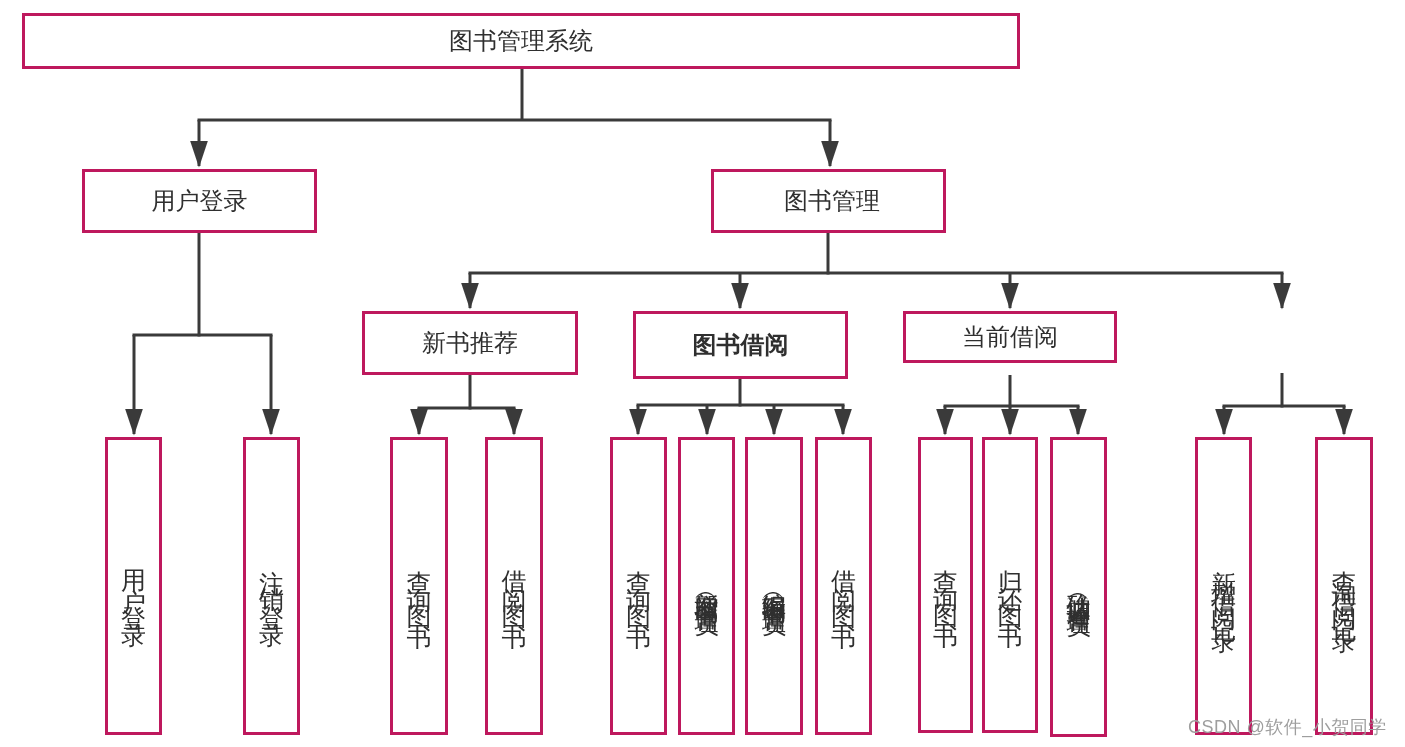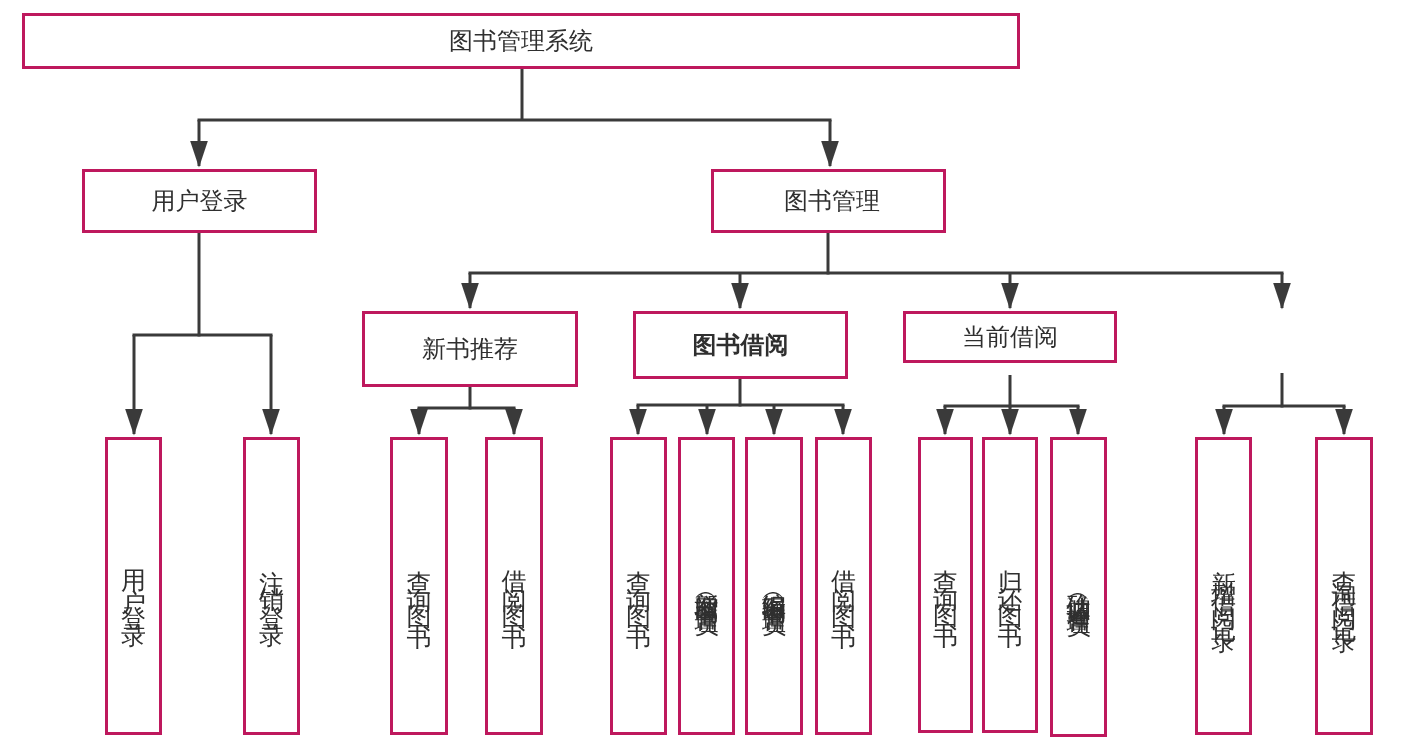--- a/index.html
+++ b/index.html
@@ -90,21 +90,21 @@
       <line x1="1224" y1="406" x2="1224" y2="434" marker-end="url(#ah)"></line>
       <line x1="1344" y1="406" x2="1344" y2="434" marker-end="url(#ah)"></line>
     </g>
   </svg>
 
   <div class="box" style="left:22px;top:13px;width:998px;height:56px;">图书管理系统</div>
 
   <div class="box" style="left:82px;top:169px;width:235px;height:64px;">用户登录</div>
   <div class="box" style="left:711px;top:169px;width:235px;height:64px;padding-left:7px;">图书管理</div>
 
-  <div class="box" style="left:362px;top:311px;width:216px;height:76px;">新书推荐</div>
+  <div class="box" style="left:362px;top:311px;width:216px;height:64px;">新书推荐</div>
   <div class="box" style="left:633px;top:311px;width:215px;height:68px;font-weight:bold;">图书借阅</div>
   <div class="box" style="left:903px;top:311px;width:214px;height:52px;">当前借阅</div>
 
   <div class="box leaf" style="left:105px;top:437px;width:57px;height:298px;">用户登录</div>
   <div class="box leaf" style="left:243px;top:437px;width:57px;height:298px;">注销登录</div>
 
   <div class="box leaf" style="left:390px;top:437px;width:58px;height:298px;">查询图书</div>
   <div class="box leaf" style="left:485px;top:437px;width:58px;height:298px;">借阅图书</div>
 
   <div class="box leaf" style="left:610px;top:437px;width:57px;height:298px;">查询图书</div>
@@ -112,14 +112,15 @@
   <div class="box leaf ls-tight" style="left:745px;top:437px;width:58px;height:298px;">编辑图书（管理员）</div>
   <div class="box leaf" style="left:815px;top:437px;width:57px;height:298px;">借阅图书</div>
 
   <div class="box leaf" style="left:918px;top:437px;width:55px;height:296px;">查询图书</div>
   <div class="box leaf" style="left:982px;top:437px;width:56px;height:296px;">归还图书</div>
   <div class="box leaf ls-tight" style="left:1050px;top:437px;width:57px;height:300px;">确认归还（管理员）</div>
 
   <div class="box leaf ls-mid" style="left:1195px;top:437px;width:57px;height:298px;">新增借阅记录</div>
   <div class="box leaf ls-mid" style="left:1315px;top:437px;width:58px;height:298px;">查询借阅记录</div>
 
+  <div class="watermark">CSDN @软件_小贺同学</div>
 
 </div>
 
 </body></html>

